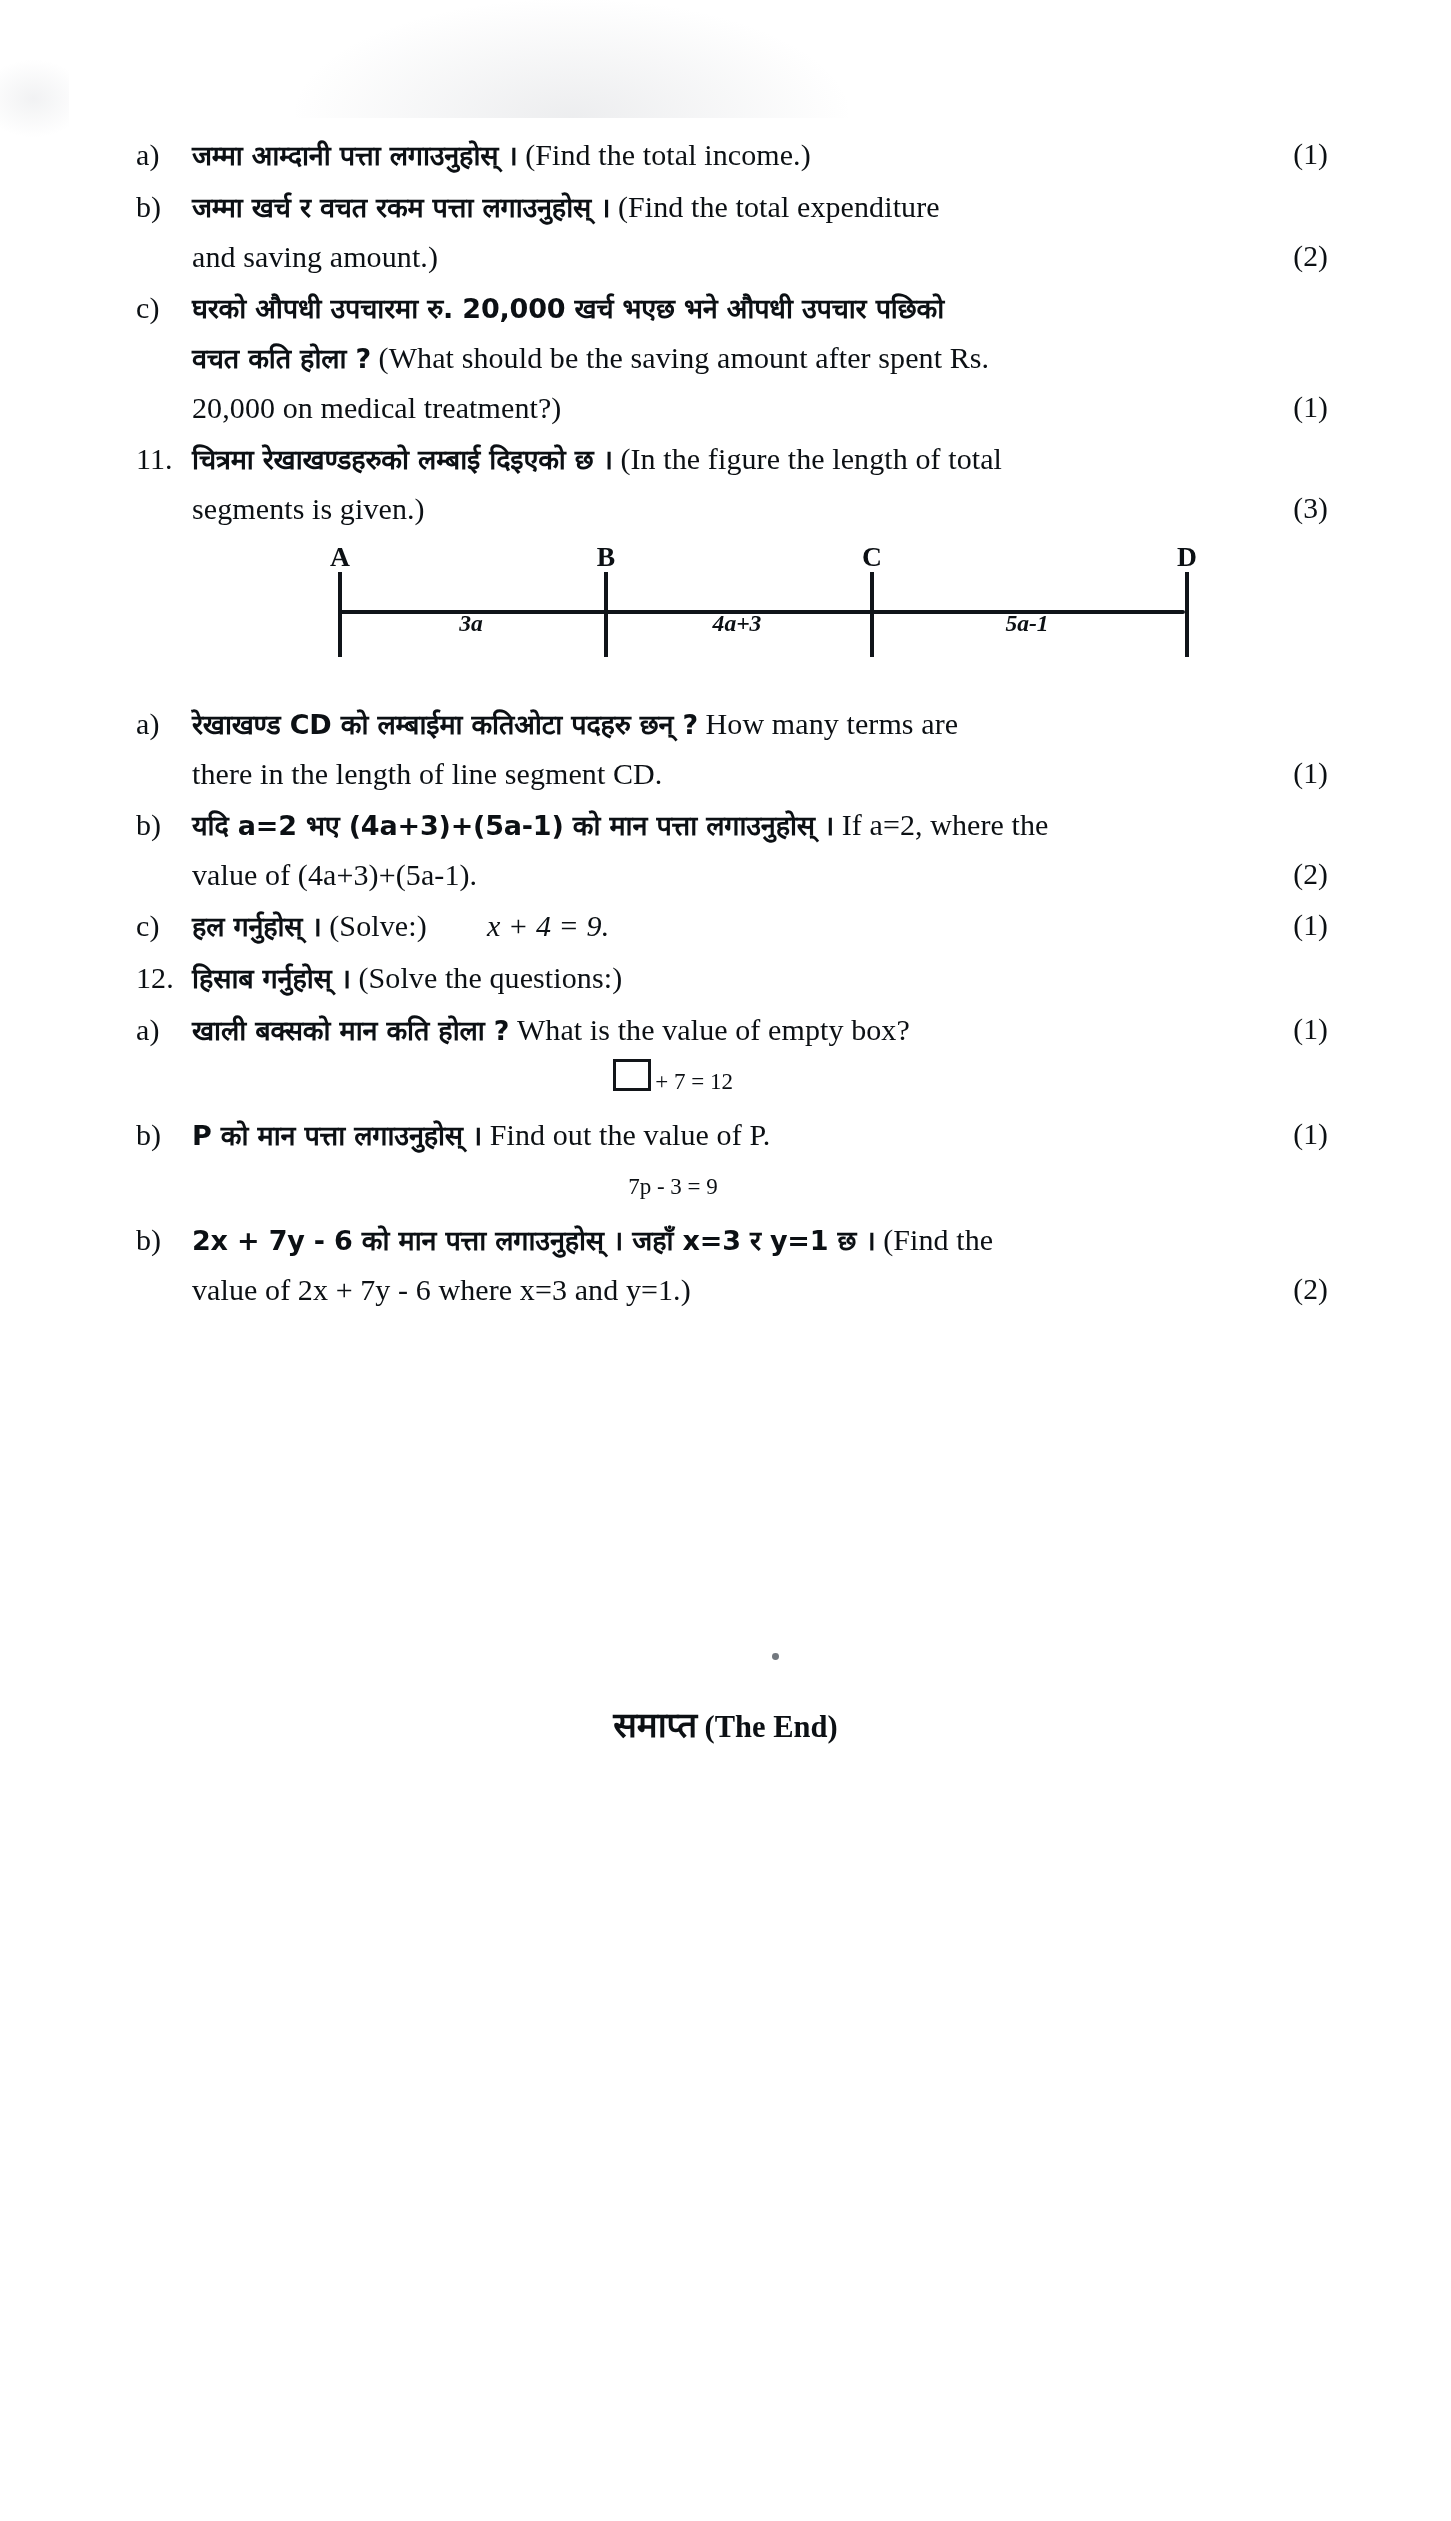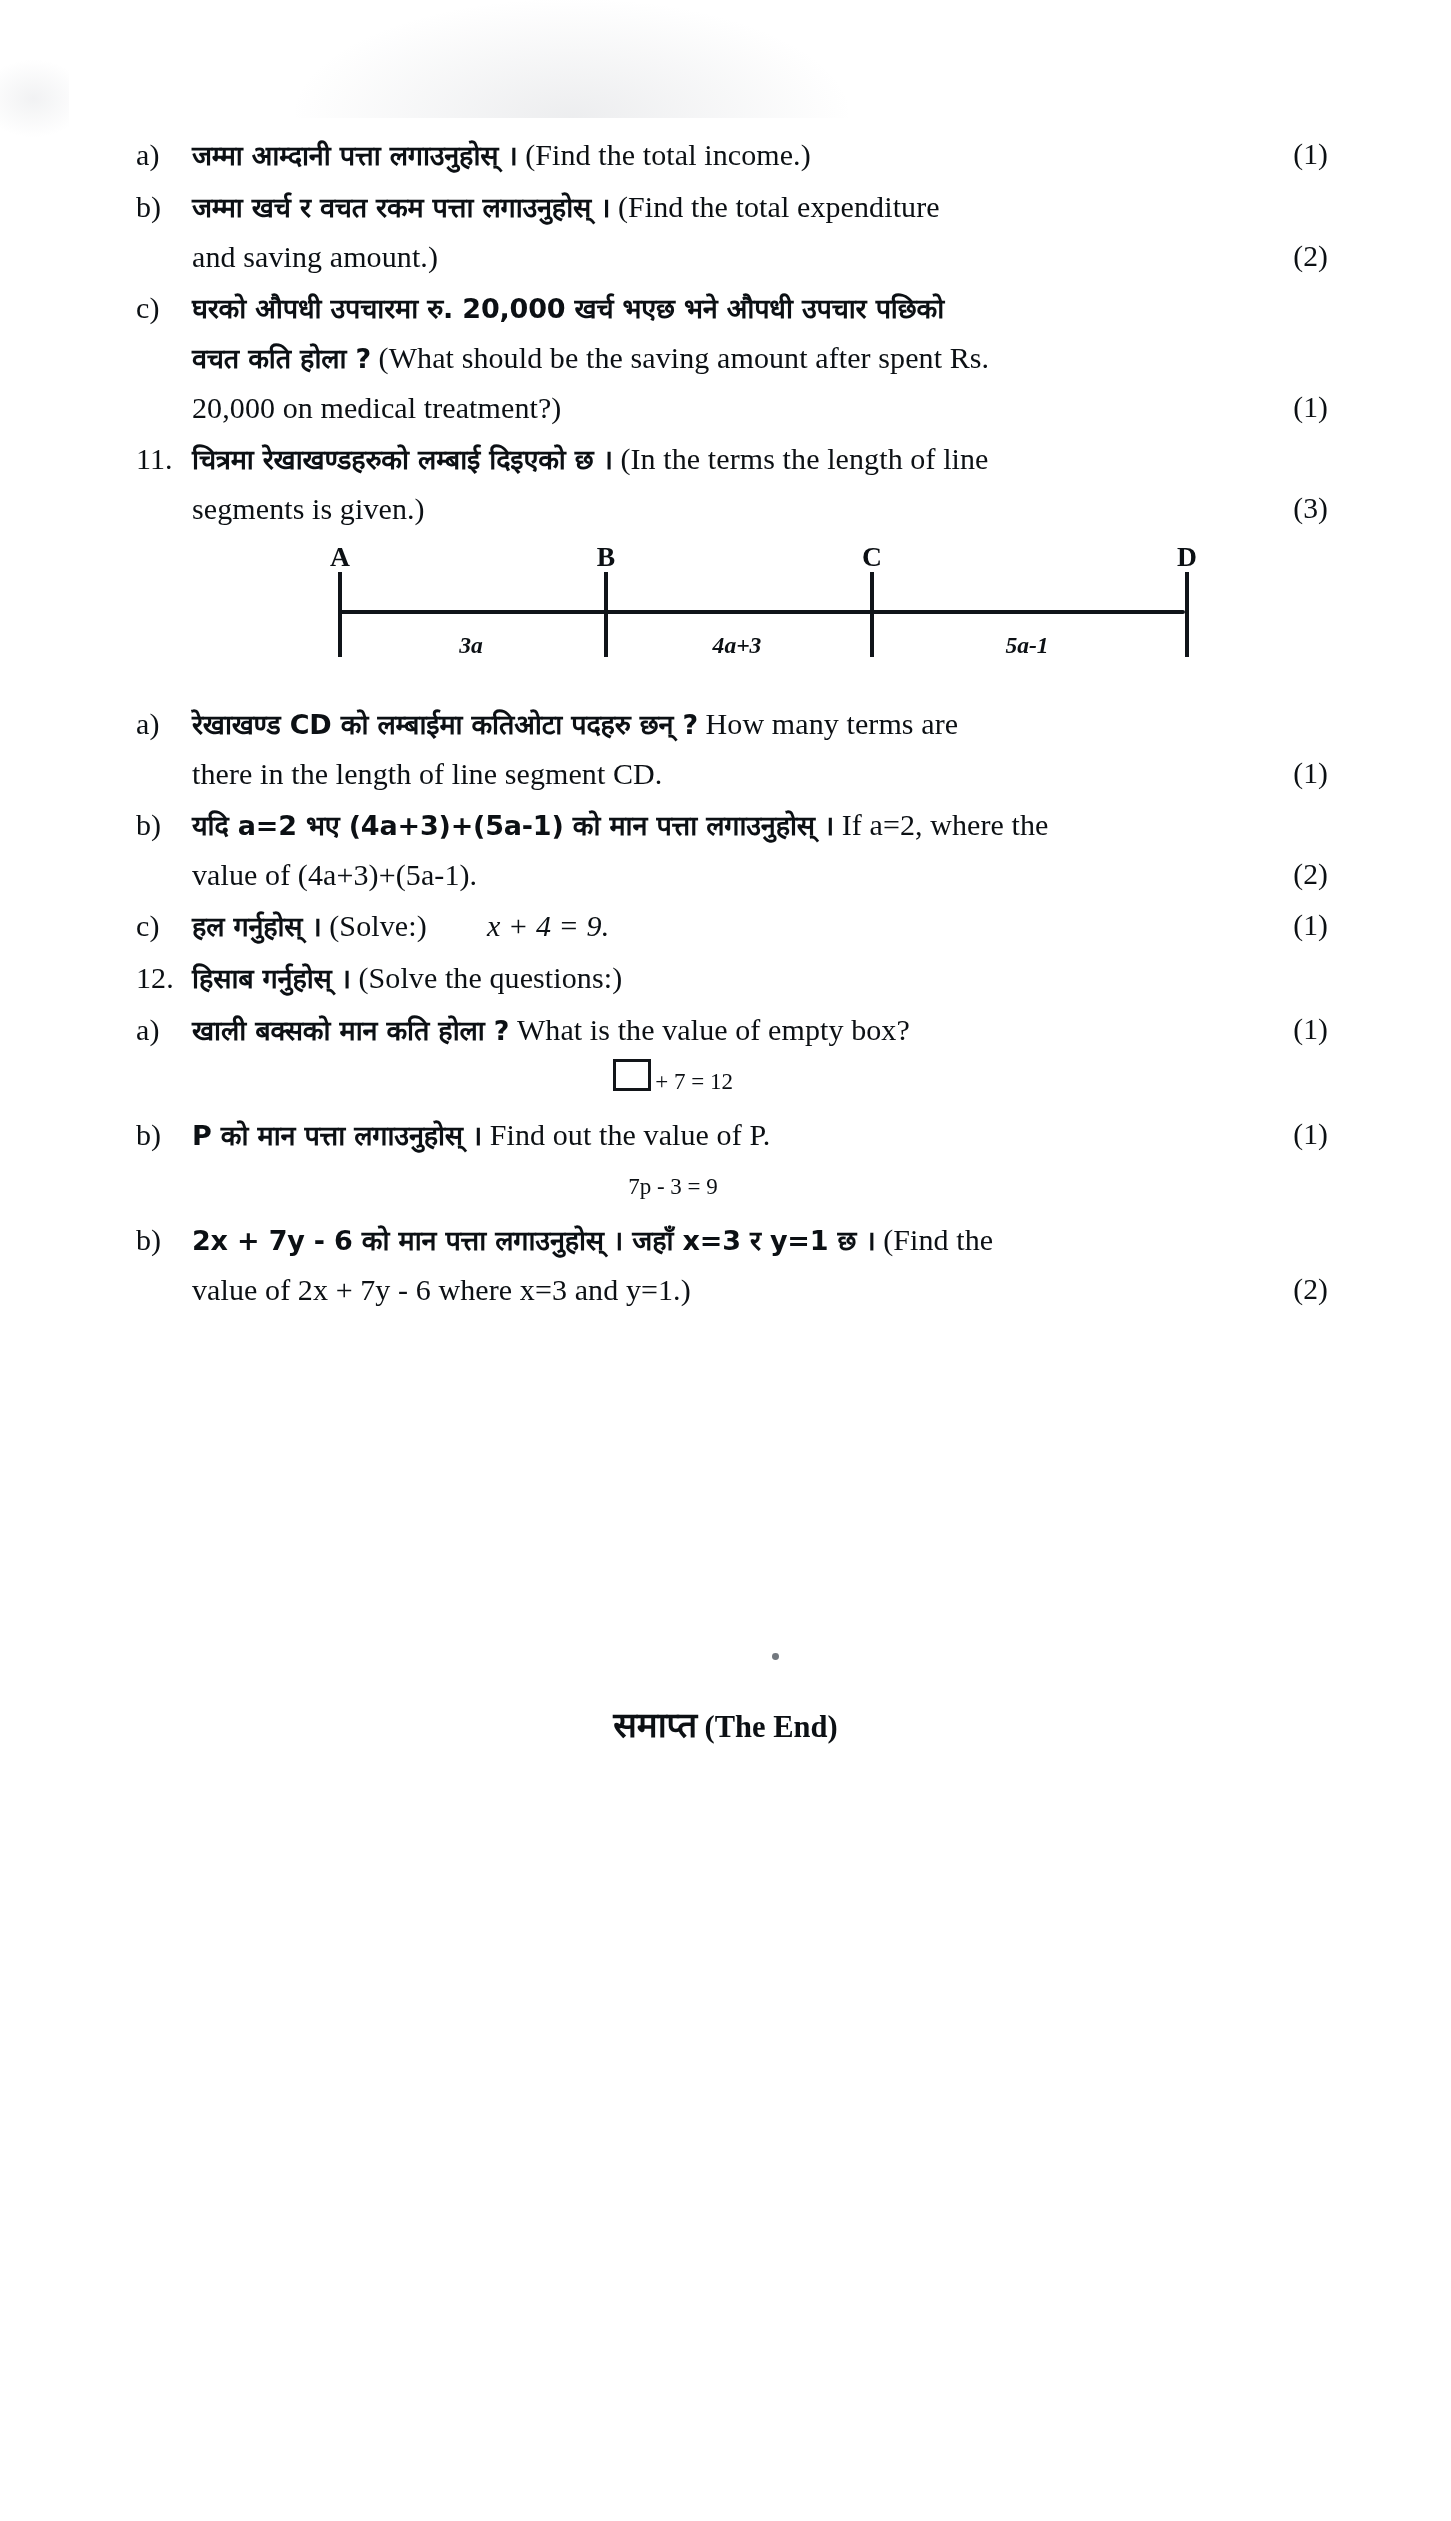--- a/index.html
+++ b/index.html
@@ -134,21 +134,21 @@
   .pt-label {
     position: absolute;
     top: 0px;
     font-family: "Liberation Serif", serif;
     font-size: 27.6px;
     font-weight: 700;
     transform: translateX(-50%);
   }
   .seg-label {
     position: absolute;
-    top: 91px;
+    top: 69px;
     font-family: "Liberation Serif", serif;
     font-style: italic;
     font-weight: 700;
     font-size: 23.6px;
     transform: translateX(-50%);
   }
 
   .end-line {
     position: absolute;
     left: 0;
@@ -204,21 +204,21 @@
           <span class="marks-inline">(1)</span>
           <span class="en">20,000 on medical treatment?)</span>
         </span>
       </div>
     </div>
 
     <div class="q">
       <div class="q-inner">
         <span class="marker num">11.</span>
         <span class="np">चित्रमा रेखाखण्डहरुको लम्बाई दिइएको छ ।</span>
-        <span class="en">(In the terms the length of line</span>
+        <span class="en">(In the figure the length of total</span>
         <span class="line2">
           <span class="marks-inline">(3)</span>
           <span class="en">segments is given.)</span>
         </span>
       </div>
     </div>
 
     <div class="figure">
       <div class="fig-axis"></div>
 

